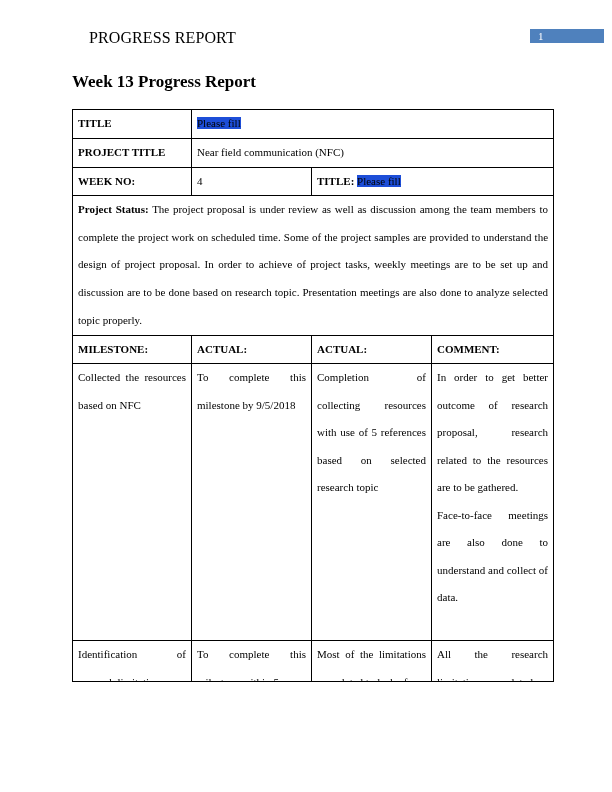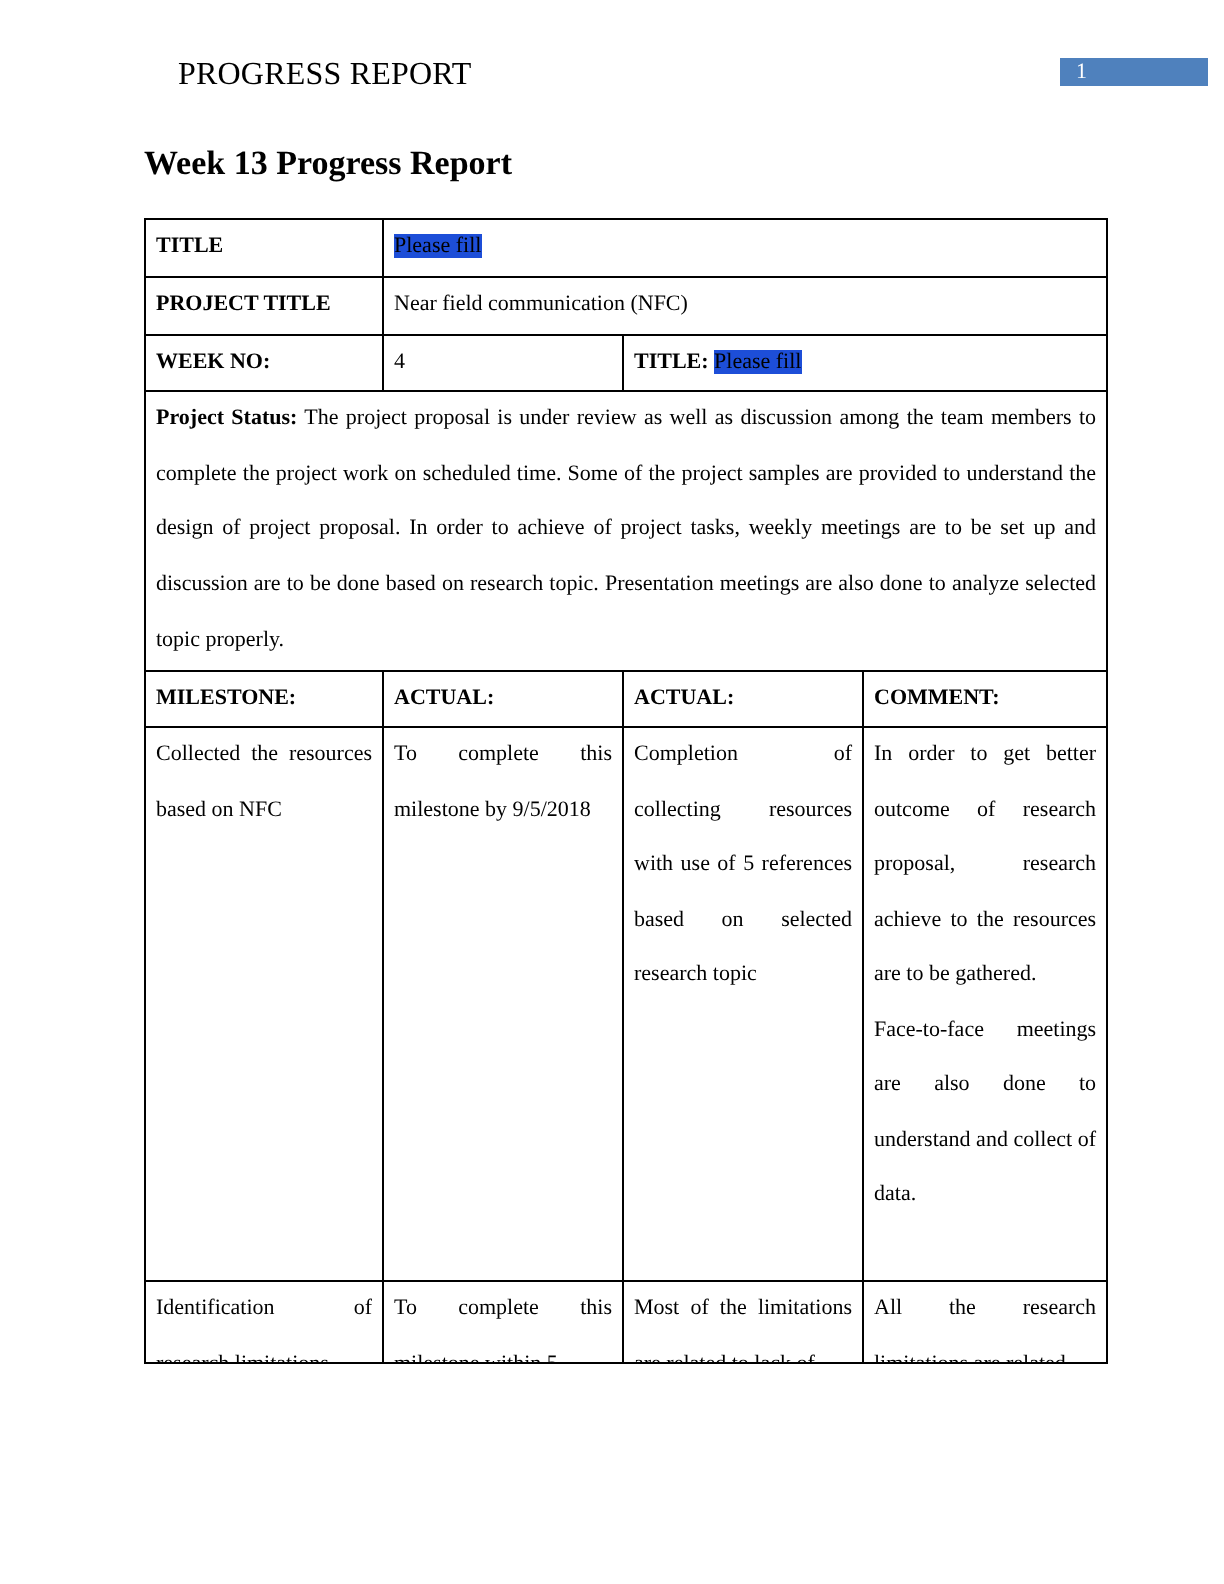--- a/index.html
+++ b/index.html
@@ -66,21 +66,21 @@
     <td class="b">MILESTONE:</td>
     <td class="b">ACTUAL:</td>
     <td class="b">ACTUAL:</td>
     <td class="b">COMMENT:</td>
   </tr>
   <tr style="height:277px">
     <td class="jcell">Collected the resources based on NFC</td>
     <td class="jcell">To complete this milestone by 9/5/2018</td>
     <td class="jcell">Completion of collecting resources with use of 5 references based on selected research topic</td>
     <td class="jcell">
-      <div>In order to get better outcome of research proposal, research achieve to the resources are to be gathered.</div>
+      <div>In order to get better outcome of research proposal, research related to the resources are to be gathered.</div>
       <div>Face-to-face meetings are also done to understand and collect of data.</div>
     </td>
   </tr>
   <tr class="clip-row">
     <td class="jcell">
           <div class="clip">Identification of research limitations</div>
         </td>
     <td class="jcell">
           <div class="clip">To complete this milestone within 5</div>
         </td>

